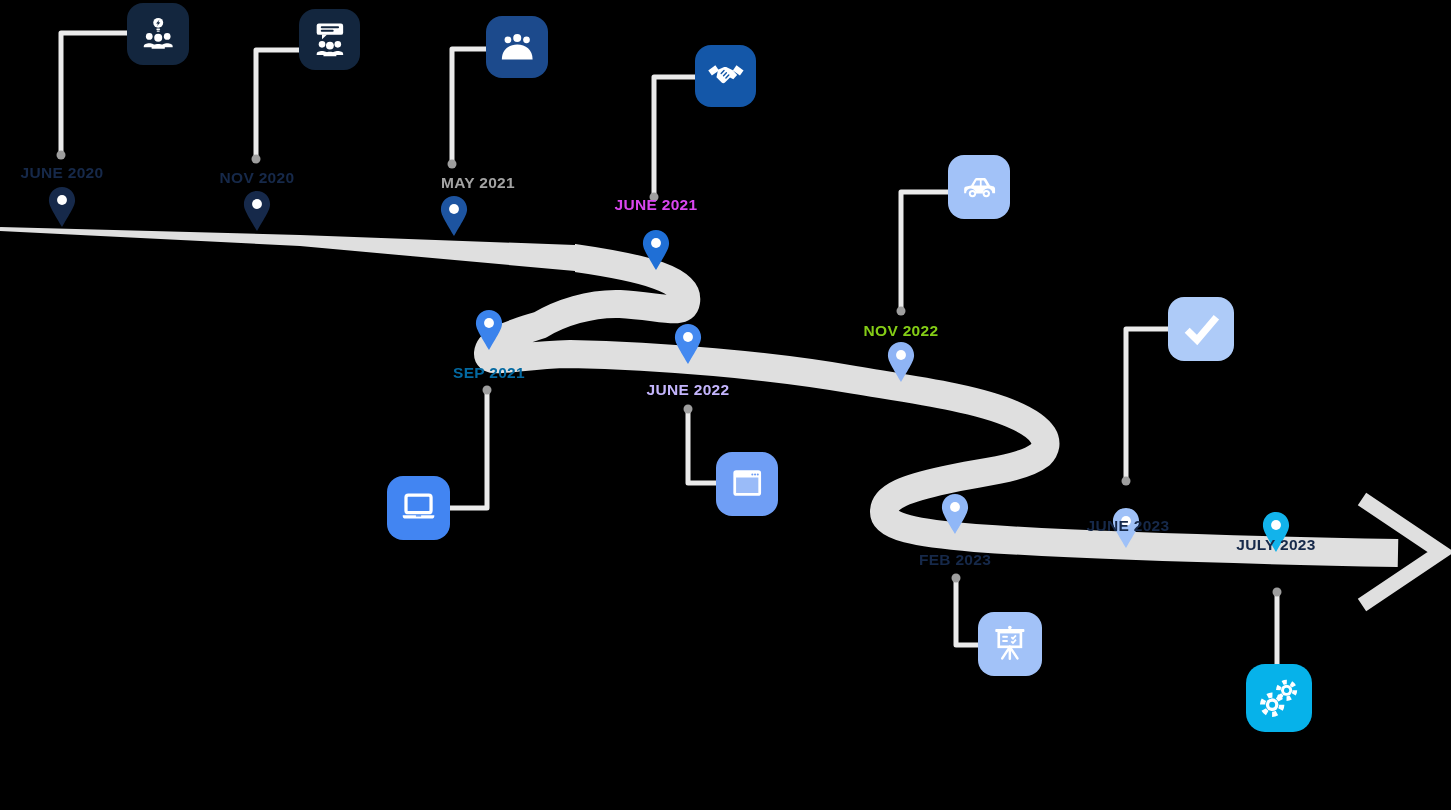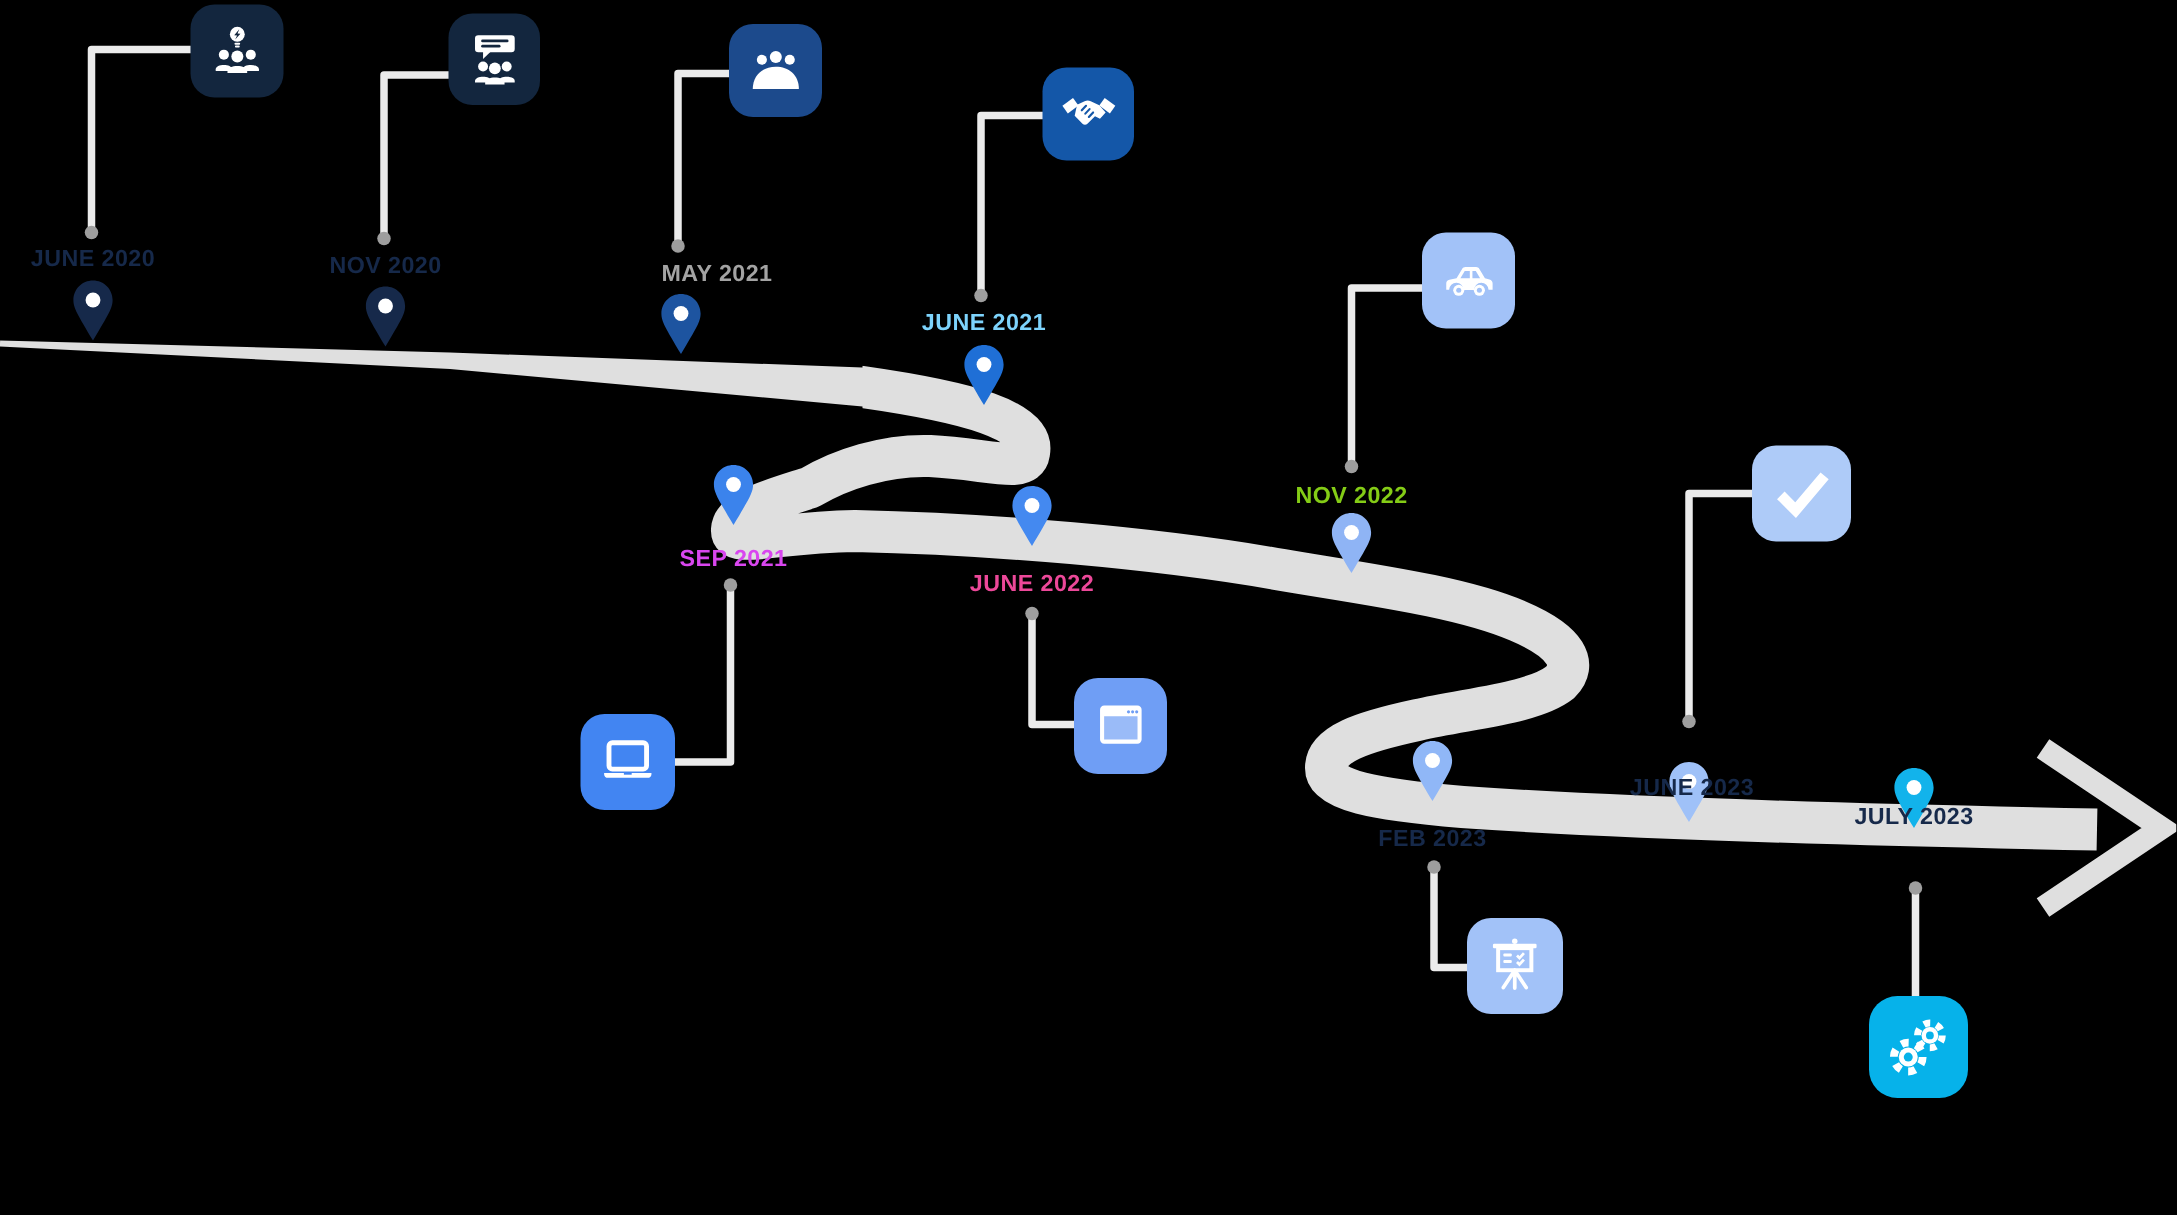--- a/index.html
+++ b/index.html
@@ -124,49 +124,49 @@
       <path d="M0.8,8.4 L5.3,5.1 L7.6,8.3 L3.1,11.6 Z"></path>
       <path d="M23.2,8.4 L18.7,5.1 L16.4,8.3 L20.9,11.6 Z"></path>
       <path d="M7,7.9 l3.2,-1.4 c0.9,-0.4 1.7,-0.4 2.6,0 l3.6,1.7 2.7,3 -2.4,2.7 -2.1,-1.1 -3.2,3.2 c-0.6,0.6 -1.5,0.6 -2.1,0 L6,12.6 Z"></path>
       <path d="M9,10.3 l1.8,-1.9 M10.5,11.7 l1.8,-1.9 M12,13.1 l1.8,-1.9" stroke="currentColor" stroke-width="0.9" fill="none" stroke-linecap="round"></path>
     </svg>
   </div>
   <svg class="pin" style="left:642px;top:229px" width="28" height="42" viewBox="0 0 30 45">
     <path d="M15,1 C7.2,1 1,7.2 1,15 C1,20.8 3.9,25.2 15,44 C26.1,25.2 29,20.8 29,15 C29,7.2 22.8,1 15,1 Z" fill="#1f6fd6"></path>
     <circle cx="15" cy="15" r="5.3" fill="#ffffff"></circle>
   </svg>
-  <div class="ms-label" style="left: 656px; top: 207px; color: #7dd3fc;">JUNE 2021</div>
+  <div class="ms-label" style="left: 656px; top: 196px; color: #d946ef;">JUNE 2021</div>
 
   <div class="tile" style="left: 387px; top: 476px; width: 63px; height: 64px; background: rgb(66, 133, 242); color: rgb(66, 133, 242);">
     <svg class="glyph" viewBox="0 0 24 24">
       <rect x="4.3" y="4.2" width="15.4" height="10.8" rx="1.4" fill="none" stroke="#fff" stroke-width="2"></rect>
       <path d="M2.3,16.6 h19.4 v0.5 c0,0.9 -0.7,1.5 -1.6,1.5 H3.9 c-0.9,0 -1.6,-0.6 -1.6,-1.5 z"></path>
       <rect x="10.4" y="16.6" width="3.2" height="0.7" fill="currentColor"></rect>
     </svg>
   </div>
   <svg class="pin" style="left:475px;top:309px" width="28" height="42" viewBox="0 0 30 45">
     <path d="M15,1 C7.2,1 1,7.2 1,15 C1,20.8 3.9,25.2 15,44 C26.1,25.2 29,20.8 29,15 C29,7.2 22.8,1 15,1 Z" fill="#3b83ec"></path>
     <circle cx="15" cy="15" r="5.3" fill="#ffffff"></circle>
   </svg>
-  <div class="ms-label" style="left: 489px; top: 364px; color: #d946ef;">SEP 2021</div>
+  <div class="ms-label" style="left: 489px; top: 364px; color: #0369a1;">SEP 2021</div>
 
   <div class="tile" style="left: 716px; top: 452px; width: 62px; height: 64px; background: rgb(111, 158, 245); color: rgb(111, 158, 245);">
     <svg class="glyph" viewBox="0 0 24 24">
       <rect x="4.2" y="4.4" width="15.6" height="14.2" rx="0.9" fill="rgba(255,255,255,0.3)" stroke="#fff" stroke-width="1.7"></rect>
       <path d="M4.2,5.3 c0,-0.5 0.4,-0.9 0.9,-0.9 h13.8 c0.5,0 0.9,0.4 0.9,0.9 v2.7 H4.2 z"></path>
       <circle cx="15.2" cy="6.2" r="0.65" fill="currentColor"></circle>
       <circle cx="16.9" cy="6.2" r="0.65" fill="currentColor"></circle>
       <circle cx="18.6" cy="6.2" r="0.65" fill="currentColor"></circle>
     </svg>
   </div>
   <svg class="pin" style="left:674px;top:323px" width="28" height="42" viewBox="0 0 30 45">
     <path d="M15,1 C7.2,1 1,7.2 1,15 C1,20.8 3.9,25.2 15,44 C26.1,25.2 29,20.8 29,15 C29,7.2 22.8,1 15,1 Z" fill="#4489f0"></path>
     <circle cx="15" cy="15" r="5.3" fill="#ffffff"></circle>
   </svg>
-  <div class="ms-label" style="left: 688px; top: 381px; color: #ec4899;">JUNE 2022</div>
+  <div class="ms-label" style="left: 688px; top: 381px; color: #c4b5fd;">JUNE 2022</div>
 
   <div class="tile" style="left: 948px; top: 155px; width: 62px; height: 64px; background: rgb(162, 194, 248); color: rgb(162, 194, 248);">
     <svg class="glyph" viewBox="0 0 24 24">
       <path d="M2.6,16 v-2.7 c0,-0.8 0.5,-1.3 1.3,-1.5 l3,-0.6 2.3,-3.9 c0.3,-0.5 0.8,-0.8 1.4,-0.8 h4.4 c0.6,0 1.1,0.3 1.4,0.8 l2.3,3.9 1.9,0.5 c0.8,0.2 1.3,0.8 1.3,1.6 V16 h-1.7 a3,3 0 0 0 -6,0.1 h-4.4 a3,3 0 0 0 -6,-0.1 z"></path>
       <path d="M10.3,8.1 h2.1 v3.1 H8.5 Z" fill="currentColor"></path>
       <path d="M13.5,8.1 h1.4 l1.8,3.1 h-3.2 Z" fill="currentColor"></path>
       <circle cx="7.8" cy="16.2" r="2.3"></circle>
       <circle cx="7.8" cy="16.2" r="1.05" fill="currentColor"></circle>
       <circle cx="16.4" cy="16.2" r="2.3"></circle>
       <circle cx="16.4" cy="16.2" r="1.05" fill="currentColor"></circle>

